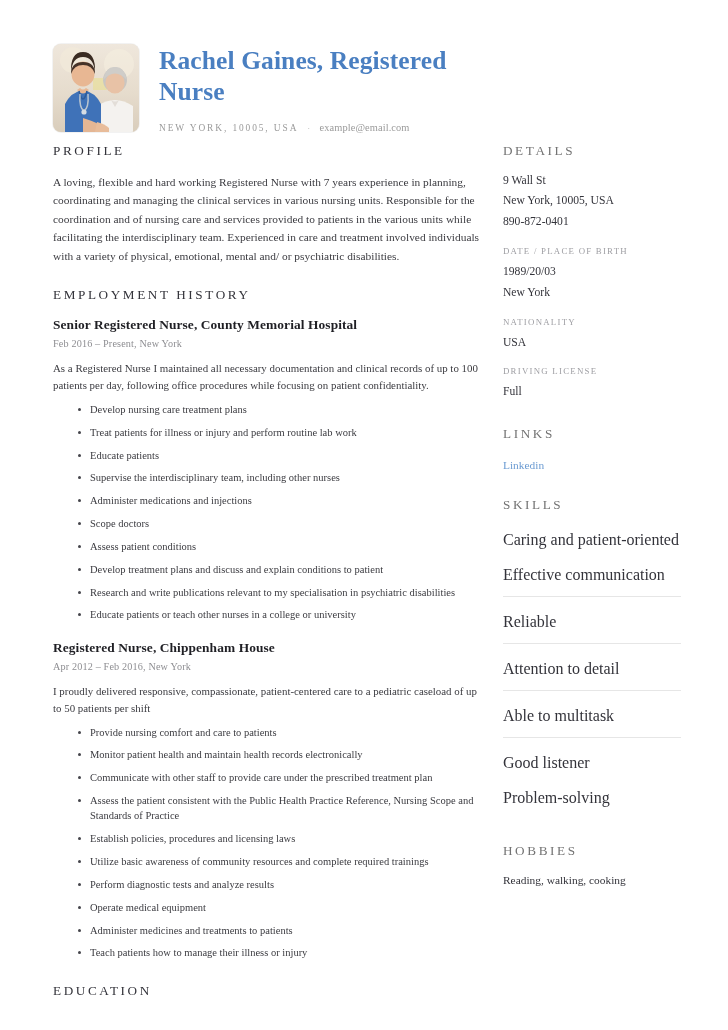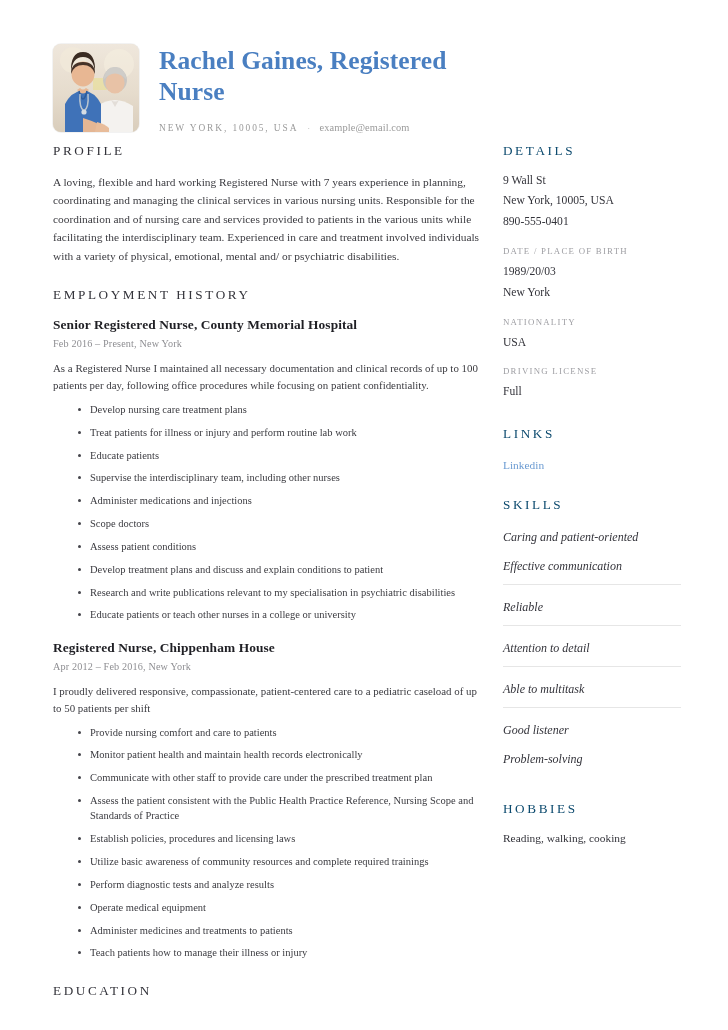--- a/index.html
+++ b/index.html
@@ -159,21 +159,21 @@
     width: 3px;
     height: 3px;
     border-radius: 50%;
     background: #44444a;
   }
 
   
   .side-title {
     font-size: 13.2px;
     letter-spacing: 2.6px;
-    color: #0c4a6e;
+    color: #737373;
     font-weight: 400;
     margin: 0 0 13px 0;
     text-transform: uppercase;
   }
   .side-block { margin-bottom: 24px; }
   .side-line {
     font-size: 11.6px;
     line-height: 1.62;
     color: #33333a;
     margin: 0 0 2px 0;
@@ -184,25 +184,24 @@
     color: #9e9ea3;
     margin: 14px 0 7px 0;
     text-transform: uppercase;
   }
   .side-link {
     font-size: 11.4px;
     color: #6b9bd2;
     text-decoration: none;
   }
   .skill-item {
-    font-size: 12px;
+    font-size: 16px;
     line-height: 1.5;
     color: #33333a;
     padding: 2px 0 9px 0;
-    font-style: italic;
   }
   .skill-item.with-rule {
     border-bottom: 1px solid #e6e6e6;
     margin-bottom: 11px;
   }
   .hobby-text {
     font-size: 11.4px;
     line-height: 1.55;
     color: #33333a;
     margin: 0;
@@ -313,21 +312,21 @@
           </div>
 
         </div>
 
         <div class="col-side">
 
           <div class="side-block">
             <h2 class="side-title">DETAILS</h2>
             <div class="side-line">9 Wall St</div>
             <div class="side-line">New York, 10005, USA</div>
-            <div class="side-line">890-555-0401</div>
+            <div class="side-line">890-872-0401</div>
 
             <div class="side-label">DATE / PLACE OF BIRTH</div>
             <div class="side-line">1989/20/03</div>
             <div class="side-line">New York</div>
 
             <div class="side-label">NATIONALITY</div>
             <div class="side-line">USA</div>
 
             <div class="side-label">DRIVING LICENSE</div>
             <div class="side-line">Full</div>

